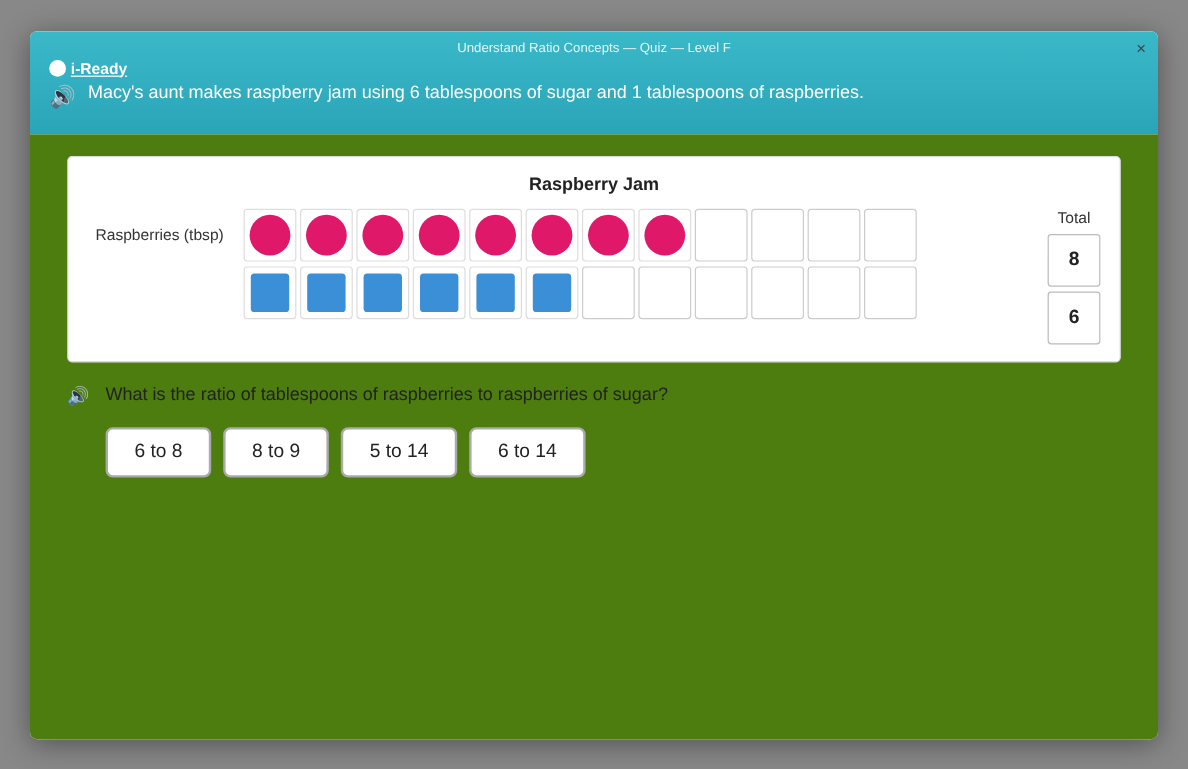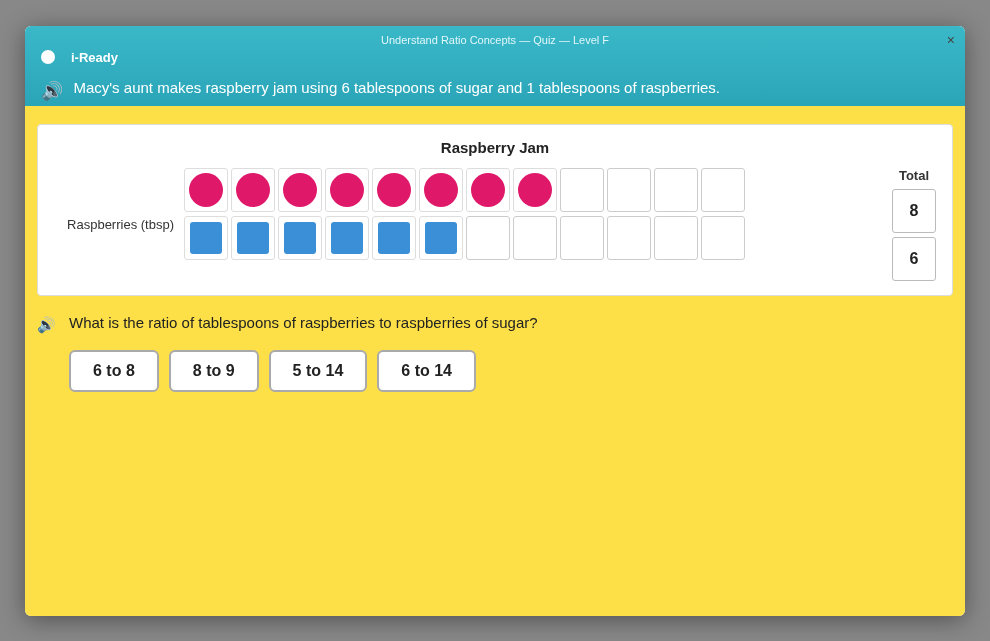--- a/index.html
+++ b/index.html
@@ -32,53 +32,54 @@
       top: 6px;
       right: 10px;
       font-size: 14px;
       color: #444;
       cursor: pointer;
       z-index: 10;
     }
 
     .top-bar {
       background: linear-gradient(180deg, #3ab8c8 0%, #2aa5b8 100%);
-      padding: 8px 16px 2px;
+      padding: 8px 16px 18px;
       color: white;
     }
 
     .quiz-label {
       font-size: 11px;
       text-align: center;
       color: #e0f7fa;
       margin-bottom: 4px;
     }
 
     .iready-logo {
       font-size: 13px;
       font-weight: bold;
       color: white;
       display: flex;
       align-items: center;
-      gap: 16px;
-      margin-bottom: 12px;
+      gap: 4px;
+      margin-bottom: 2px;
+      text-decoration: underline;
     }
 
     .logo-dot {
       width: 14px;
       height: 14px;
       background: #fff;
       border-radius: 50%;
       display: inline-block;
     }
 
     .content-area {
       flex: 1;
-      background: #fde047;
-      padding: 18px 12px 20px;
+      background: #4d7c0f;
+      padding: 18px 31px 20px;
       display: flex;
       flex-direction: column;
       gap: 16px;
     }
 
     .chart-container {
       background: white;
       border: 1px solid #ddd;
       border-radius: 4px;
       padding: 14px 16px 14px;
@@ -97,21 +98,21 @@
     }
 
     .chart-content {
       display: flex;
       align-items: stretch;
       gap: 0;
     }
 
     .row-labels {
       display: flex;
-      flex-direction: column;
+      flex-direction: row;
       justify-content: space-around;
       padding-right: 10px;
       min-width: 130px;
     }
 
     .row-label {
       font-size: 13px;
       color: #333;
       text-align: right;
       padding: 14px 0;
@@ -164,21 +165,21 @@
     .total-col {
       display: flex;
       flex-direction: column;
       margin-left: 10px;
       align-items: center;
     }
 
     .total-header {
       font-size: 13px;
       color: #333;
-      font-weight: 700;
+      font-weight: 400;
       margin-bottom: 6px;
       text-align: center;
     }
 
     .total-cells {
       display: flex;
       flex-direction: column;
       gap: 4px;
     }
 
@@ -225,21 +226,21 @@
       flex-wrap: wrap;
       padding-left: 32px;
     }
 
     .answer-btn {
       border: 2px solid #aaa;
       background: white;
       border-radius: 6px;
       padding: 10px 22px;
       font-size: 16px;
-      font-weight: 700;
+      font-weight: 400;
       color: #222;
       cursor: pointer;
       min-width: 80px;
       text-align: right;
     }
 
     .question1-row {
       display: flex;
       align-items: flex-start;
       gap: 10px;

